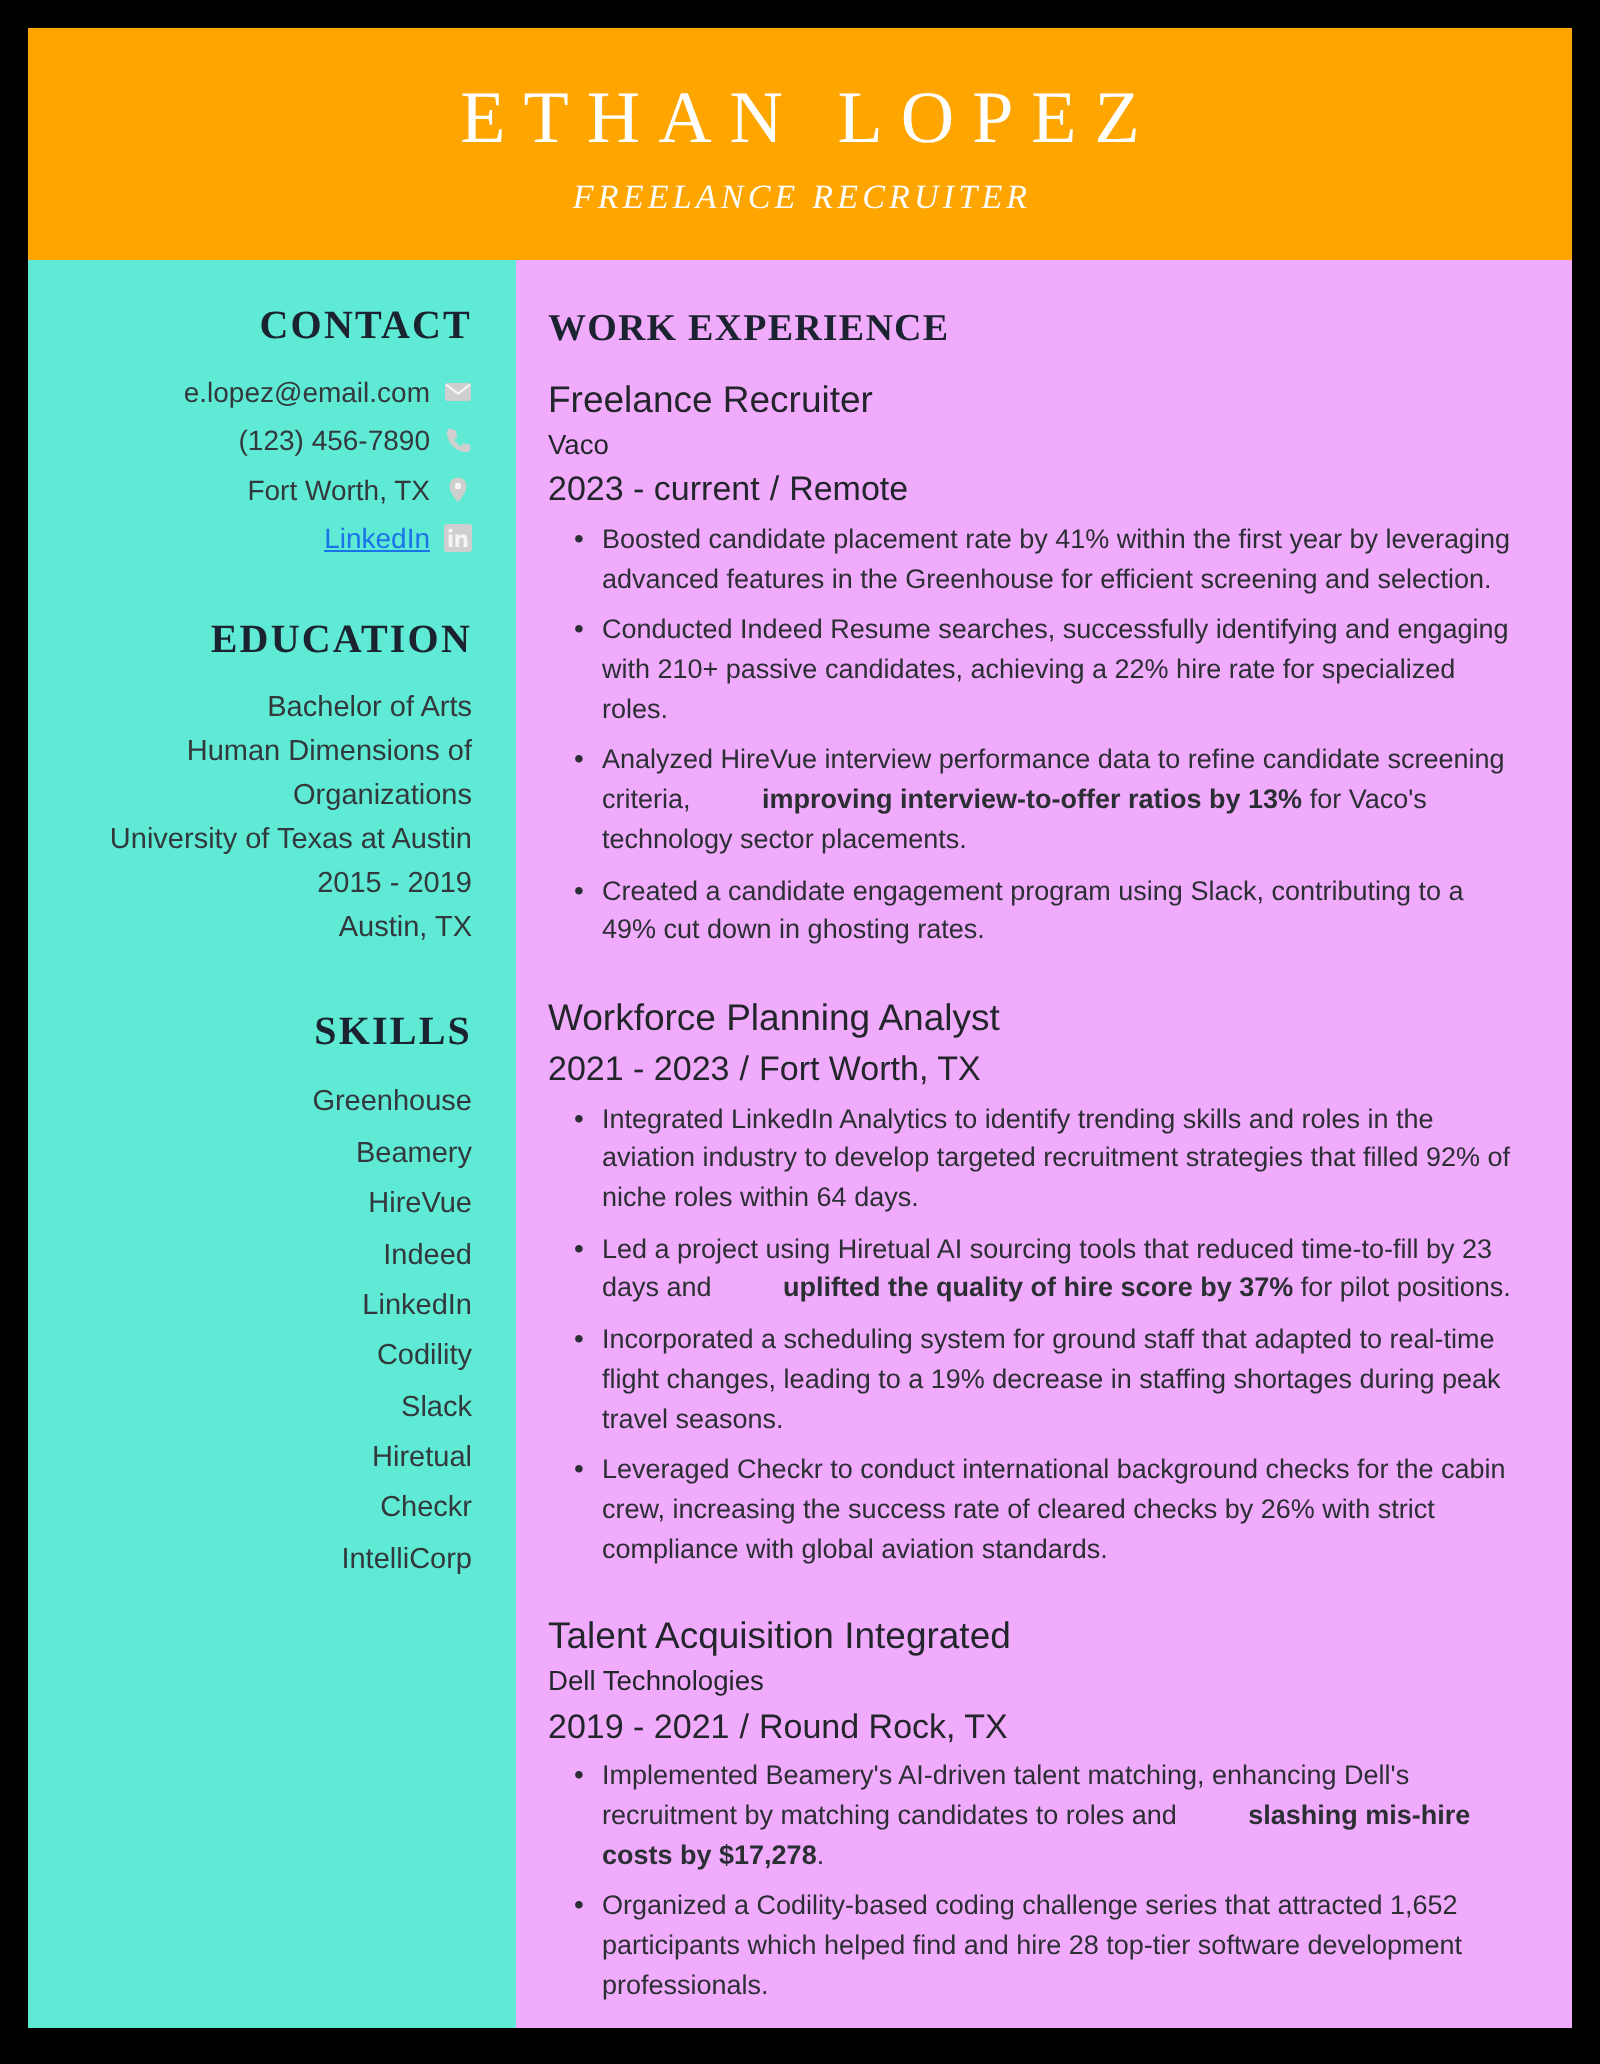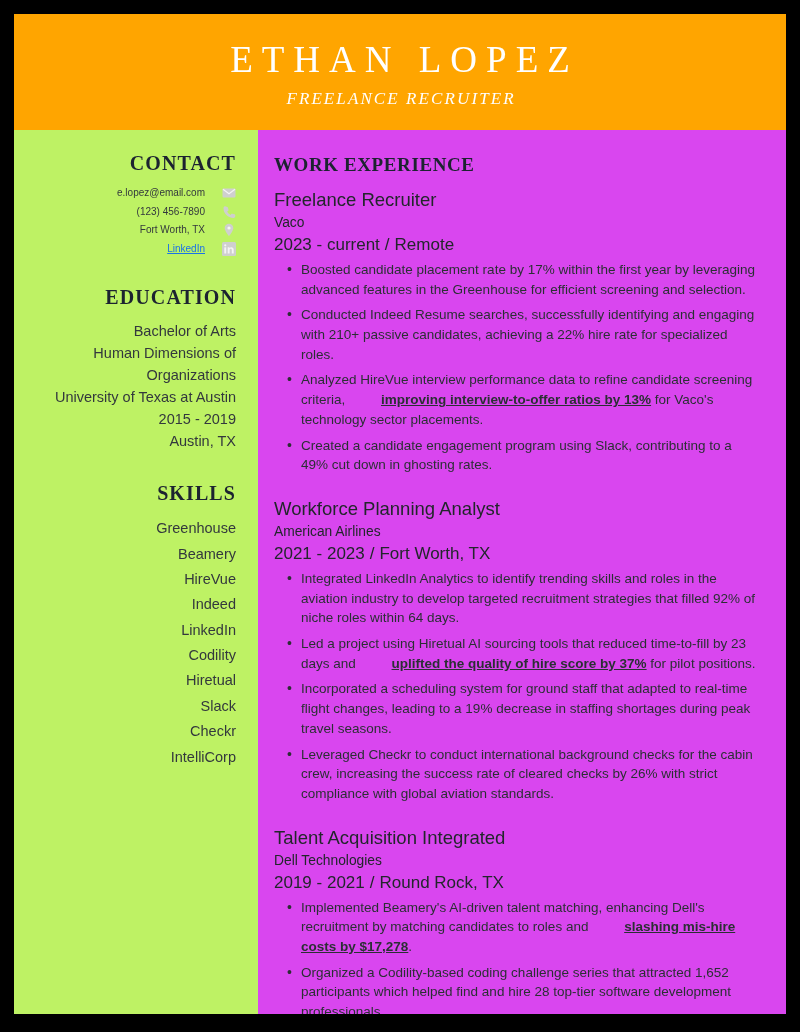--- a/index.html
+++ b/index.html
@@ -55,28 +55,28 @@
   }
   
   .body-wrap {
     display: flex;
     align-items: stretch;
     height: 884px;
   }
   .sidebar {
     width: 244px;
     flex: 0 0 244px;
-    background: #bef264;
+    background: #5eead4;
     box-sizing: border-box;
     padding: 22px 22px 0 10px;
     text-align: right;
   }
   .main {
     flex: 1 1 auto;
-    background: #d946ef;
+    background: #f0abfc;
     box-sizing: border-box;
     padding: 24px 24px 0 16px;
   }
   
   .side-heading {
     font-family: "Liberation Serif", serif;
     font-weight: bold;
     font-size: 20px;
     color: #1c2330;
     letter-spacing: 1.1px;
@@ -89,23 +89,23 @@
     font-size: 19px;
     color: #1c2330;
     letter-spacing: 0.6px;
     margin: 0 0 12px 0;
   }
   
   .contact-row {
     display: flex;
     align-items: center;
     justify-content: flex-end;
-    gap: 17px;
+    gap: 7px;
     margin-bottom: 4px;
-    font-size: 10px;
+    font-size: 14px;
     color: #33383d;
     line-height: 1.45;
   }
   .contact-text { white-space: nowrap; }
   .contact-link {
     color: #1a73e8;
     text-decoration: underline;
     white-space: nowrap;
   }
   .cicon {
@@ -165,21 +165,20 @@
   ul.bullets li:before {
     content: "\2022";
     position: absolute;
     left: -14px;
     top: -1px;
     font-size: 14px;
     color: #2b2f34;
   }
   ul.bullets li b {
     font-weight: bold;
-    text-decoration: underline;
     padding-left: 32px;
   }
 </style>
 </head>
 <body>
 
 <div class="page">
 
   <div class="banner">
     <div class="banner-name">ETHAN LOPEZ</div>
@@ -242,45 +241,44 @@
         </div>
 
       <h2 class="side-heading spaced">SKILLS</h2>
       <div id="skills-list">
           <div class="skill-line">Greenhouse</div>
           <div class="skill-line">Beamery</div>
           <div class="skill-line">HireVue</div>
           <div class="skill-line">Indeed</div>
           <div class="skill-line">LinkedIn</div>
           <div class="skill-line">Codility</div>
+          <div class="skill-line">Slack</div>
           <div class="skill-line">Hiretual</div>
-          <div class="skill-line">Slack</div>
           <div class="skill-line">Checkr</div>
           <div class="skill-line">IntelliCorp</div>
         </div>
 
     </aside>
 
     <section class="main">
       <h2 class="main-heading">WORK EXPERIENCE</h2>
       <div id="job-list">
           <div class="job">
             <div class="job-title">Freelance Recruiter</div>
             <div class="job-company">Vaco</div>
             <div class="job-meta"><span>2023 - current</span><span class="sep">/</span><span>Remote</span></div>
             <ul class="bullets">
-              <li><span>Boosted candidate placement rate by 17% within the first year by leveraging advanced features in the Greenhouse for efficient screening and selection.</span></li>
+              <li><span>Boosted candidate placement rate by 41% within the first year by leveraging advanced features in the Greenhouse for efficient screening and selection.</span></li>
               <li><span>Conducted Indeed Resume searches, successfully identifying and engaging with 210+ passive candidates, achieving a 22% hire rate for specialized roles.</span></li>
               <li><span>Analyzed HireVue interview performance data to refine candidate screening criteria, </span><b>improving interview-to-offer ratios by 13%</b><span> for Vaco's technology sector placements.</span></li>
               <li><span>Created a candidate engagement program using Slack, contributing to a 49% cut down in ghosting rates.</span></li>
             </ul>
           </div>
           <div class="job">
             <div class="job-title">Workforce Planning Analyst</div>
-            <div class="job-company">American Airlines</div>
             <div class="job-meta"><span>2021 - 2023</span><span class="sep">/</span><span>Fort Worth, TX</span></div>
             <ul class="bullets">
               <li><span>Integrated LinkedIn Analytics to identify trending skills and roles in the aviation industry to develop targeted recruitment strategies that filled 92% of niche roles within 64 days.</span></li>
               <li><span>Led a project using Hiretual AI sourcing tools that reduced time-to-fill by 23 days and </span><b>uplifted the quality of hire score by 37%</b><span> for pilot positions.</span></li>
               <li><span>Incorporated a scheduling system for ground staff that adapted to real-time flight changes, leading to a 19% decrease in staffing shortages during peak travel seasons.</span></li>
               <li><span>Leveraged Checkr to conduct international background checks for the cabin crew, increasing the success rate of cleared checks by 26% with strict compliance with global aviation standards.</span></li>
             </ul>
           </div>
           <div class="job">
             <div class="job-title">Talent Acquisition Integrated</div>

